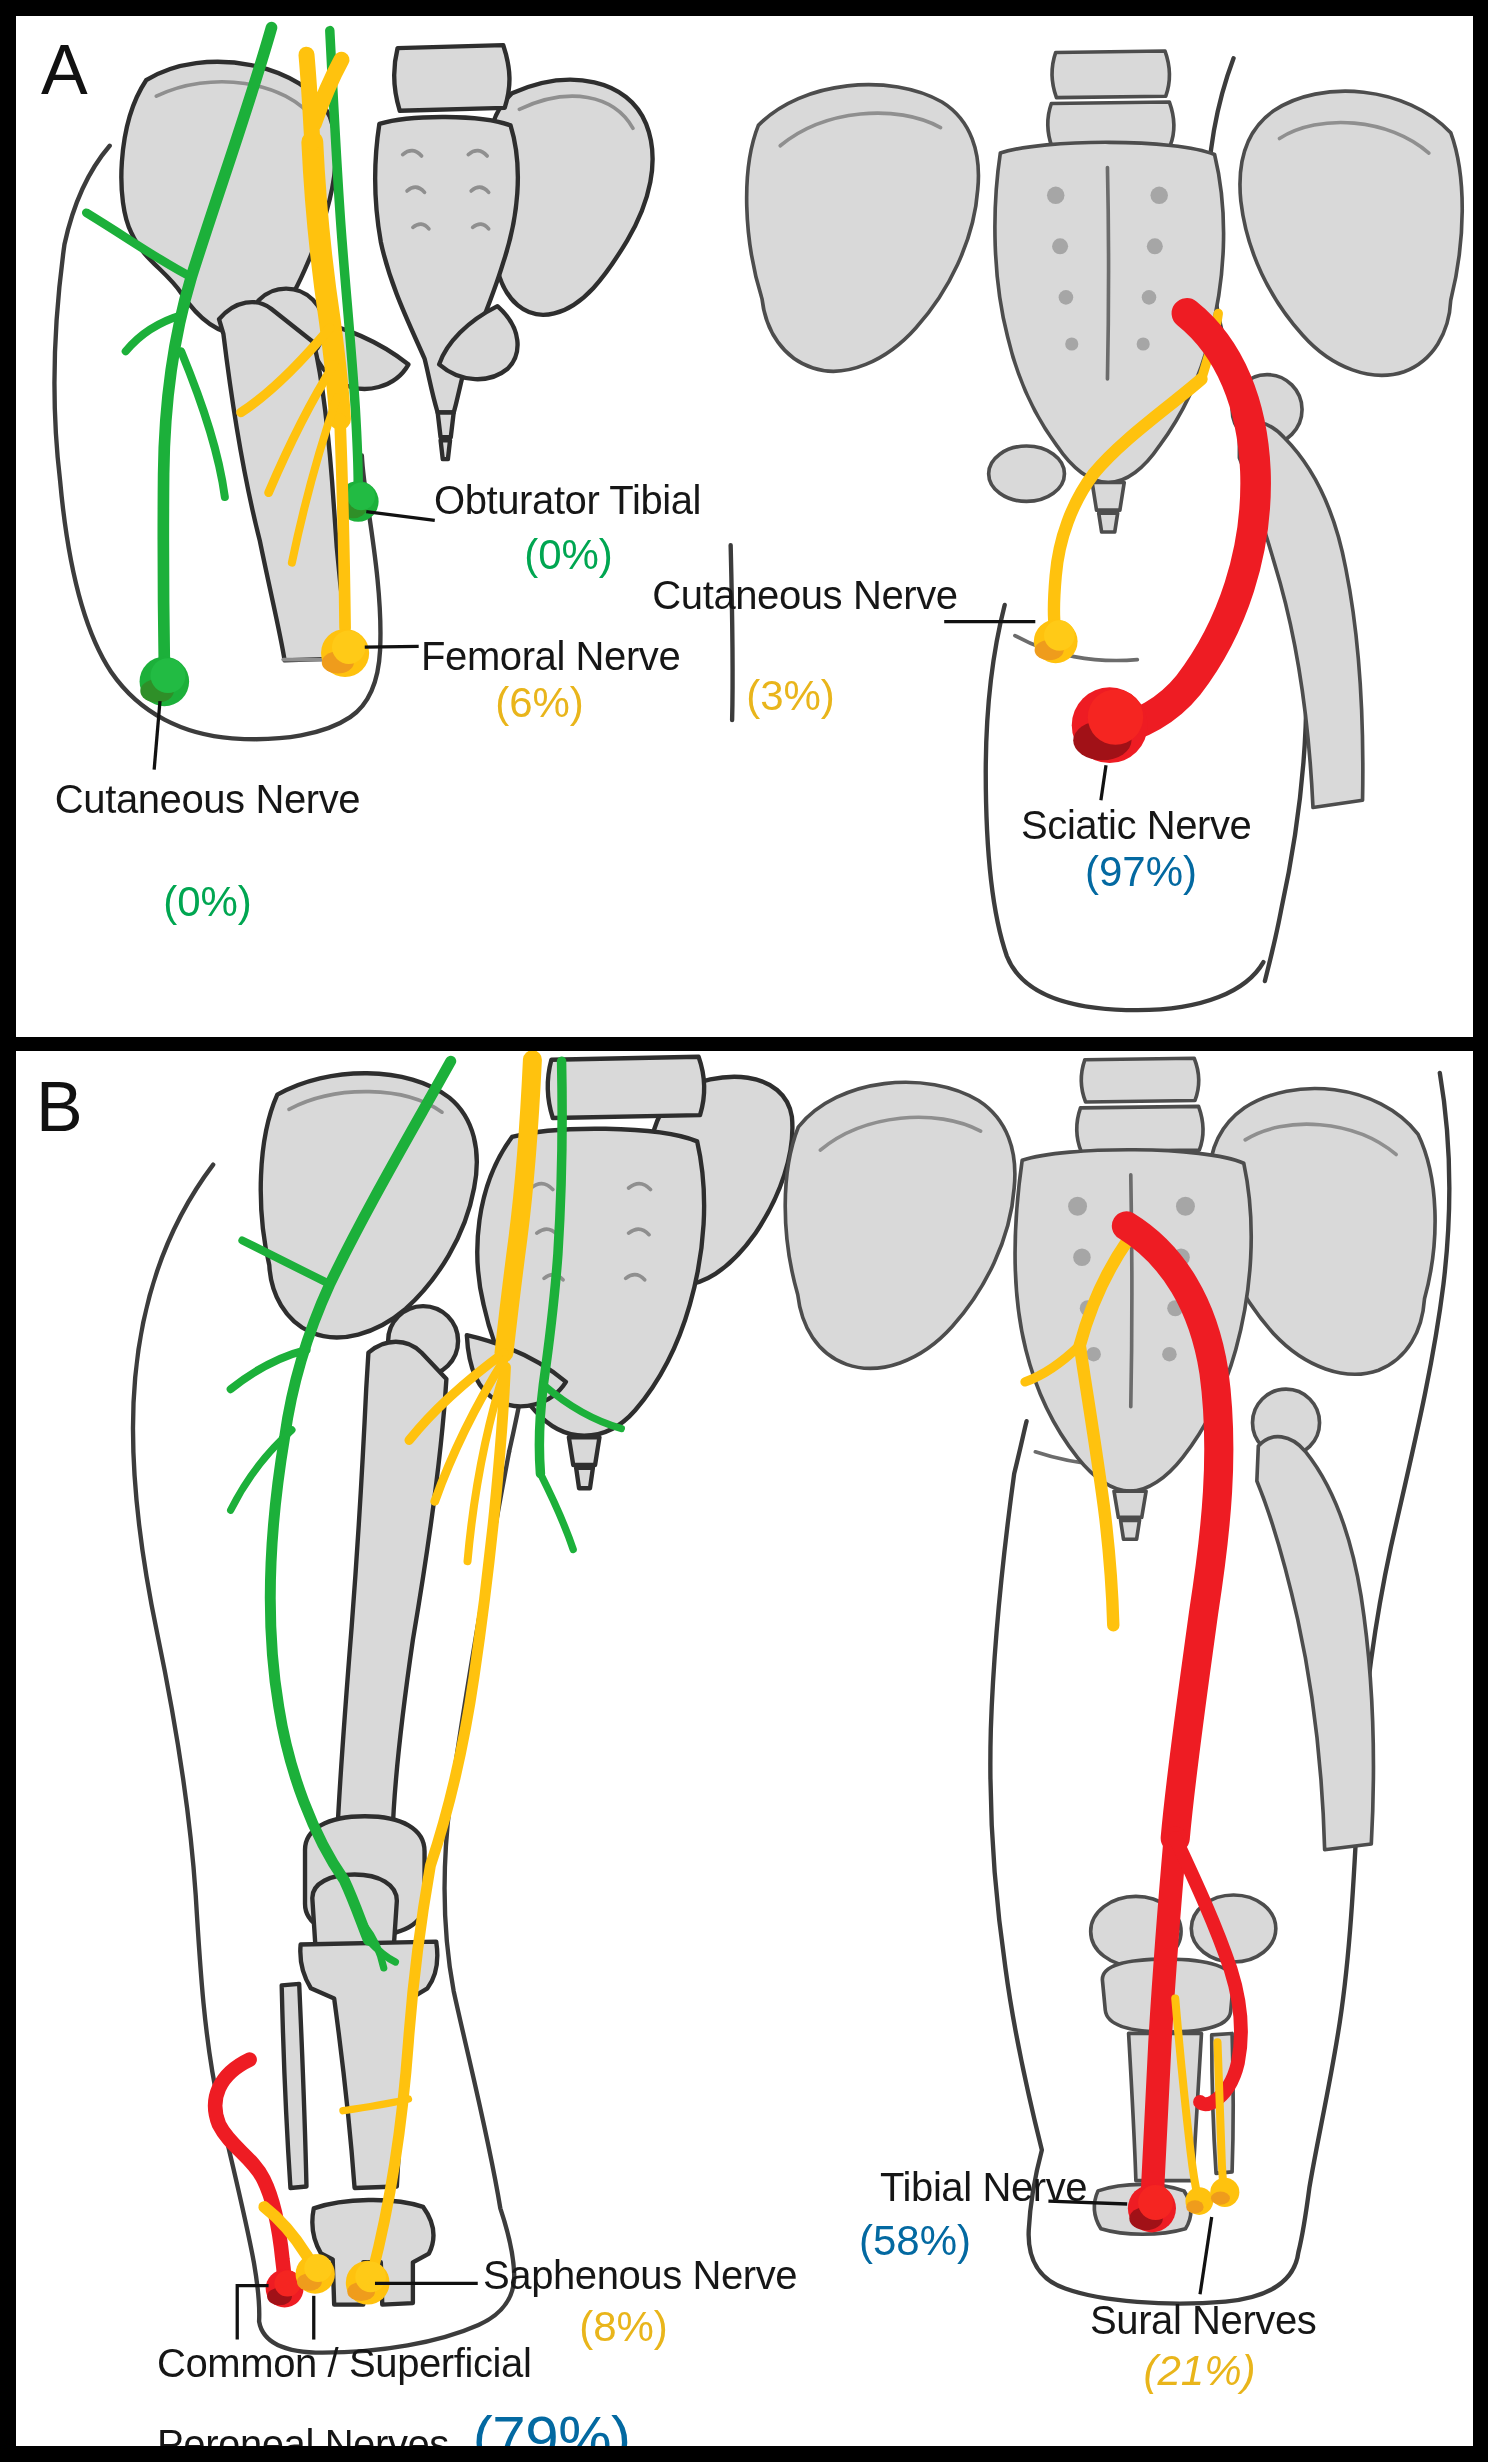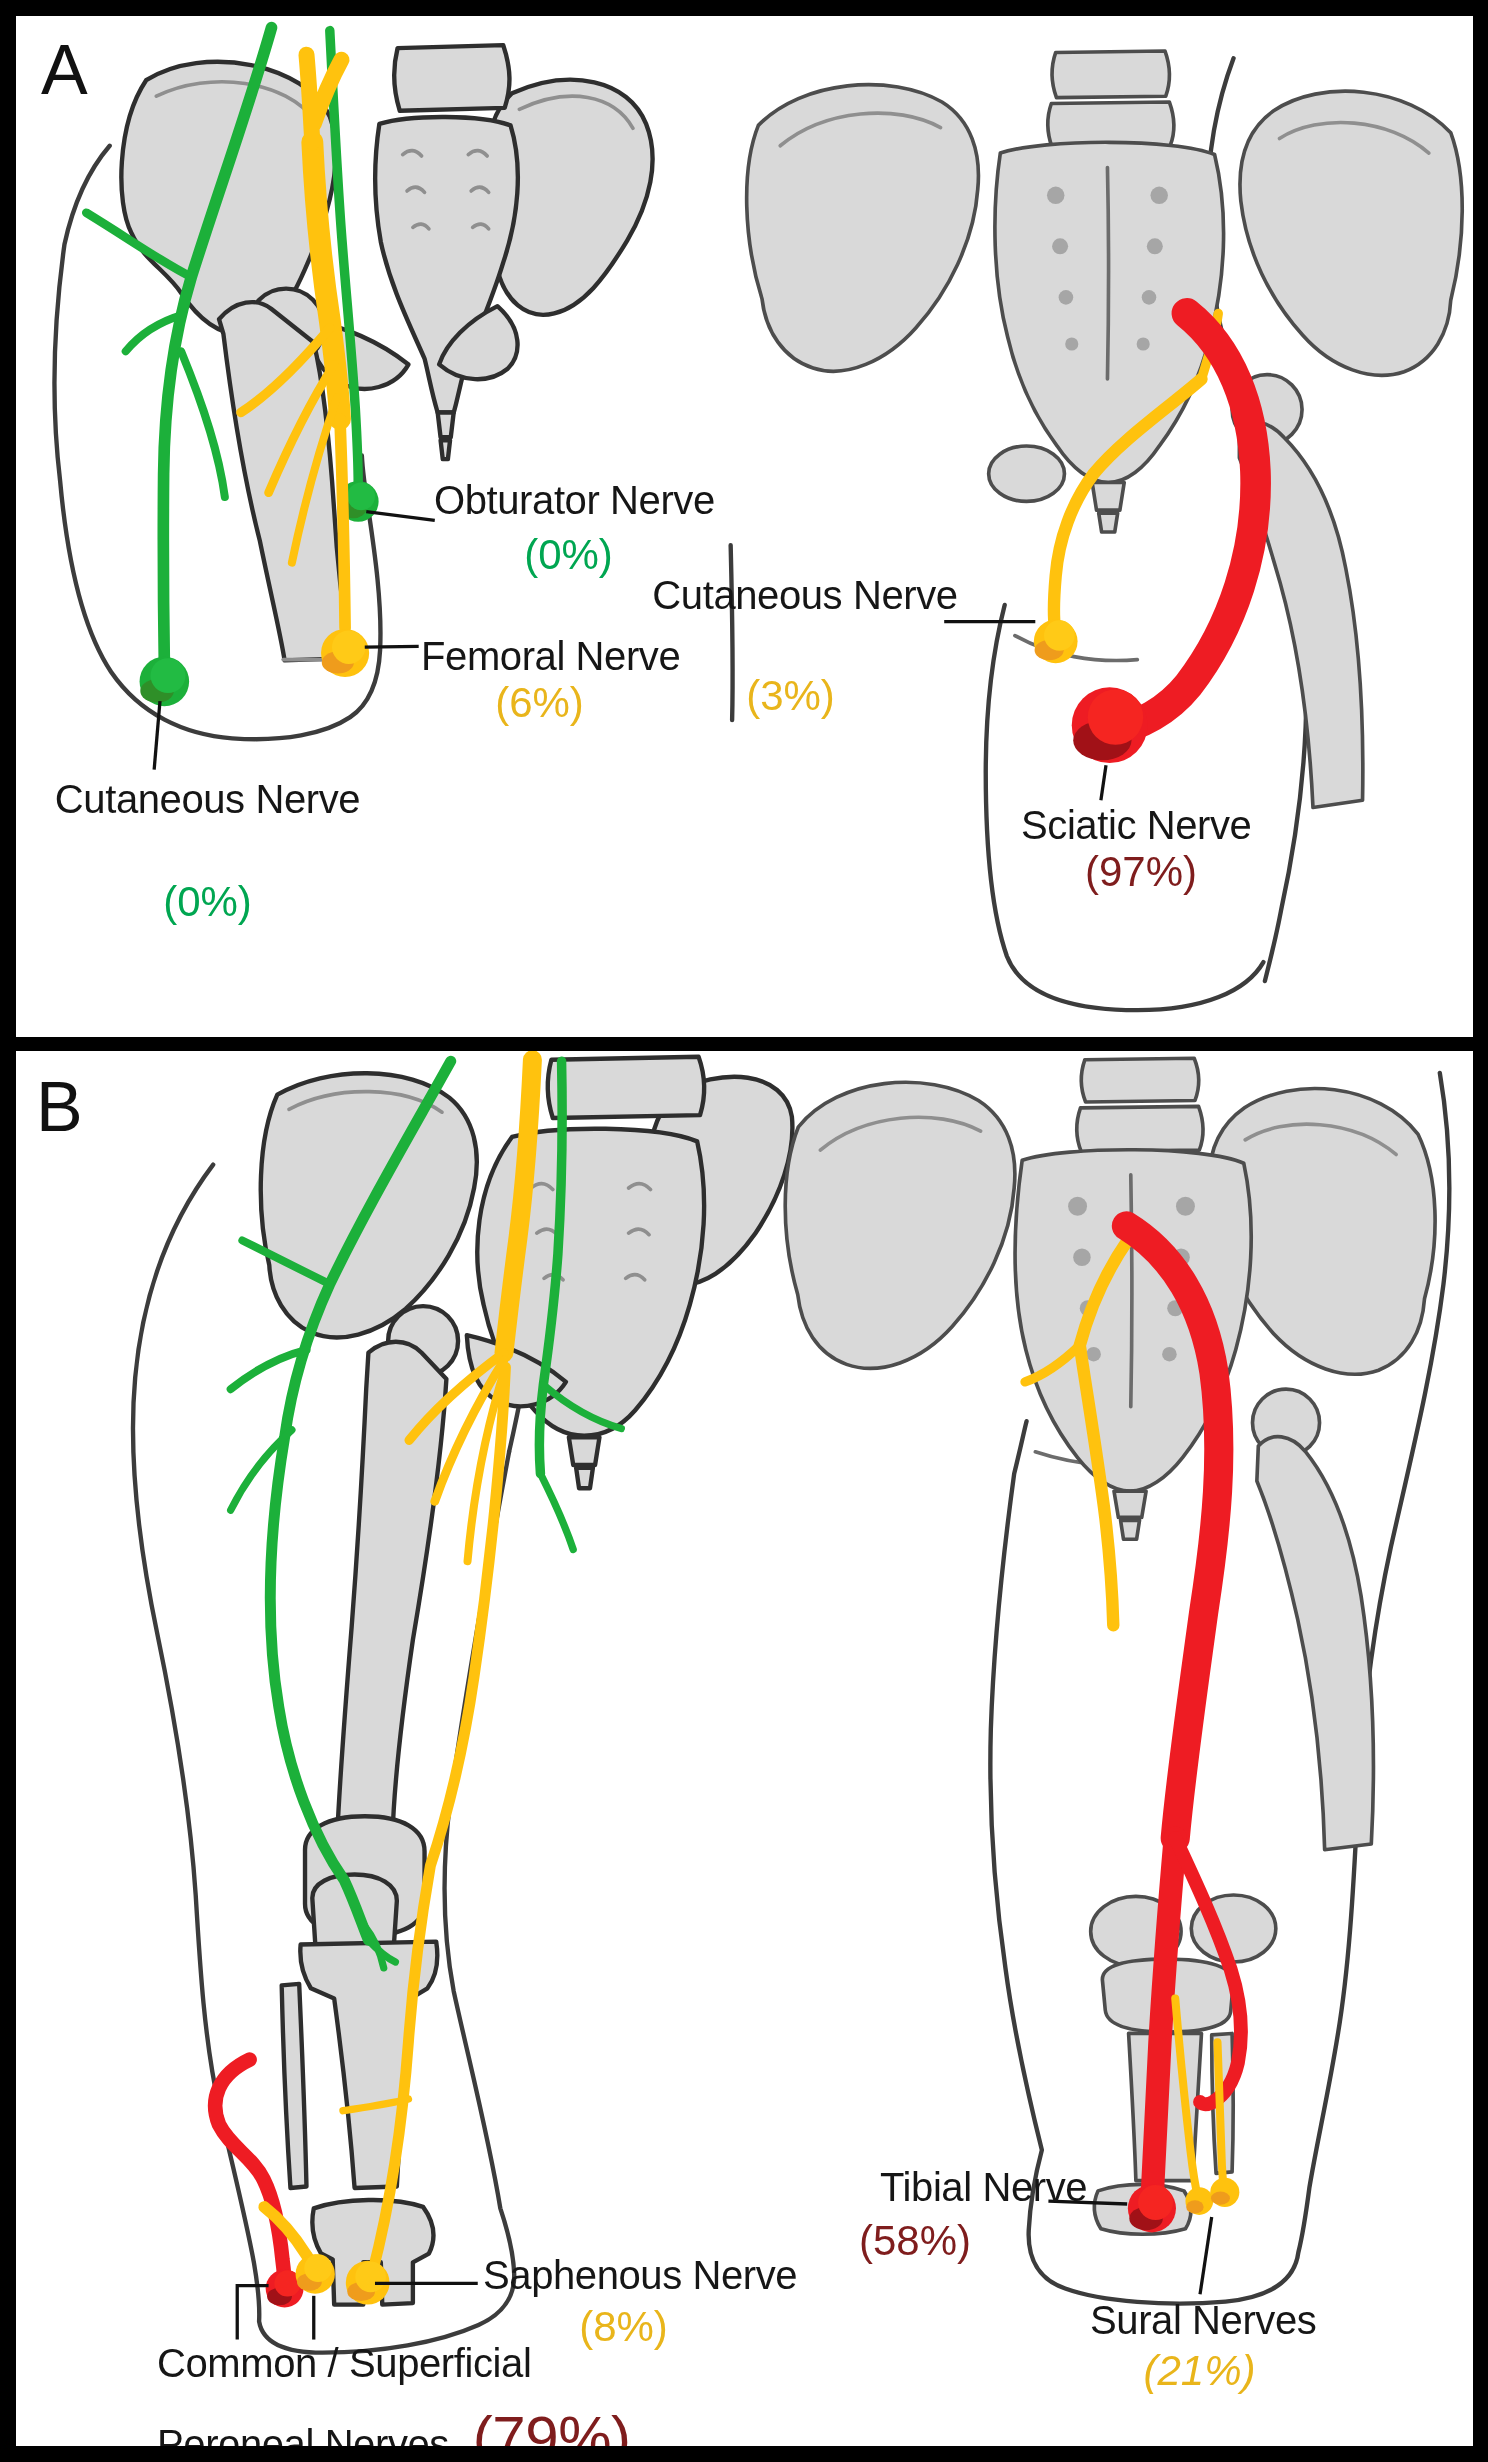--- a/index.html
+++ b/index.html
@@ -8,21 +8,21 @@
     font-family:"Liberation Sans", sans-serif;color:#151515;
   }
   .frame{position:absolute;inset:0;border:16px solid #000;box-sizing:border-box;pointer-events:none;}
   .divider{position:absolute;left:0;top:1037px;width:1489px;height:14px;background:#000;}
   .panel-letter{position:absolute;font-size:70px;font-weight:400;color:#111;line-height:1;}
   .lbl{position:absolute;font-size:40px;line-height:1.25;letter-spacing:-0.4px;color:#161616;white-space:nowrap;}
   .lbl.center{text-align:center;white-space:normal;}
   .pct{position:absolute;font-size:42px;letter-spacing:0;text-align:center;line-height:1;}
   .pct-green{color:#00a651;}
   .pct-gold{color:#e9b51b;}
-  .pct-red{color:#7f1d1d;}
+  .pct-red{color:#0369a1;}
   .art{position:absolute;left:0;top:0;width:1489px;height:2462px;}
   
   .bone{fill:#d9d9d9;stroke:#2e2e2e;stroke-width:6;stroke-linejoin:round;}
   .bone2{fill:#d9d9d9;stroke:#4d4d4d;stroke-width:5;stroke-linejoin:round;}
   .bdet{fill:none;stroke:#8f8f8f;stroke-width:5;stroke-linecap:round;}
   .bdet2{fill:none;stroke:#6c6c6c;stroke-width:5;stroke-linecap:round;}
   .foram{fill:#a6a6a6;stroke:none;}
   .body-line{fill:none;stroke:#3c3c3c;stroke-width:6;stroke-linecap:round;}
   .nv{fill:none;stroke-linecap:round;stroke-linejoin:round;}
   .nv-green{stroke:#1cb03a;}
@@ -236,21 +236,21 @@
     <ellipse cx="1674" cy="3016" rx="13" ry="9" fill="#ef9c1c"></ellipse>
 
     <line class="leader" x1="1438" y1="3020" x2="1546" y2="3024"></line>
     <line class="leader" x1="1662" y1="3042" x2="1646" y2="3148"></line>
   </g>
 </svg>
 
 <div class="panel-letter" style="left:41px;top:35px;">A</div>
 <div class="panel-letter" style="left:36px;top:1072px;">B</div>
 
-<div class="lbl" style="left:434px;top:475px;">Obturator Nerve</div>
+<div class="lbl" style="left:434px;top:475px;">Obturator Tibial</div>
 <div class="pct pct-green" style="left:503px;top:534px;width:131px;">(0%)</div>
 
 <div class="lbl" style="left:421px;top:631px;">Femoral Nerve</div>
 <div class="pct pct-gold" style="left:474px;top:682px;width:131px;">(6%)</div>
 
 <div class="lbl center" style="left:652px;top:570px;width:306px;">
   <div>Cutaneous Nerve</div>
 </div>
 <div class="pct pct-gold" style="left:725px;top:675px;width:131px;">(3%)</div>
 

